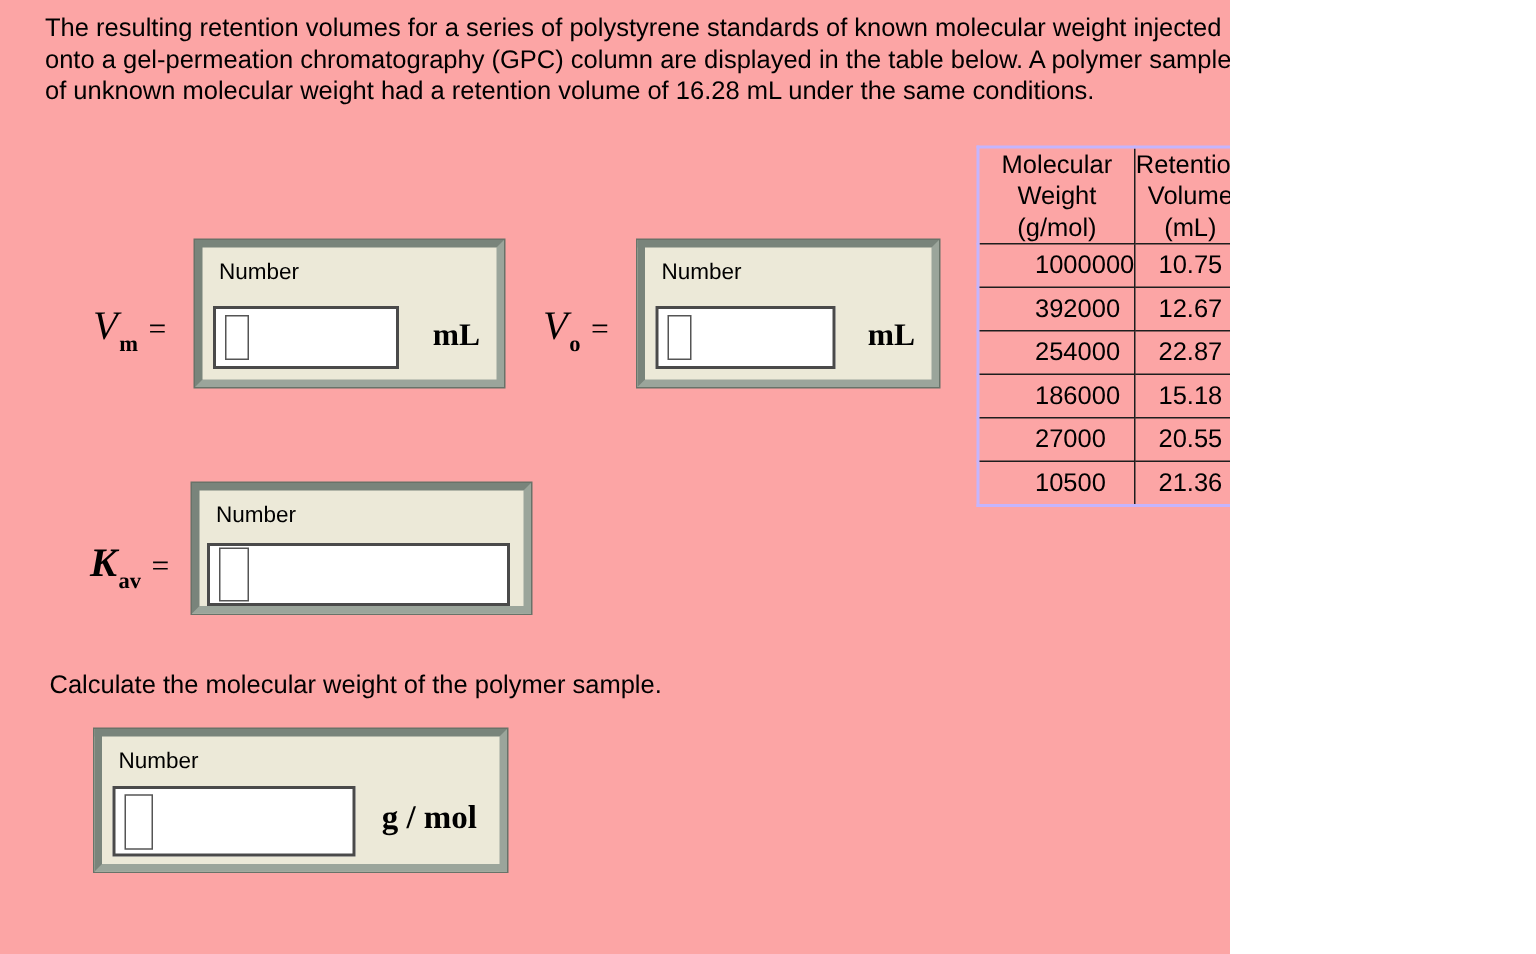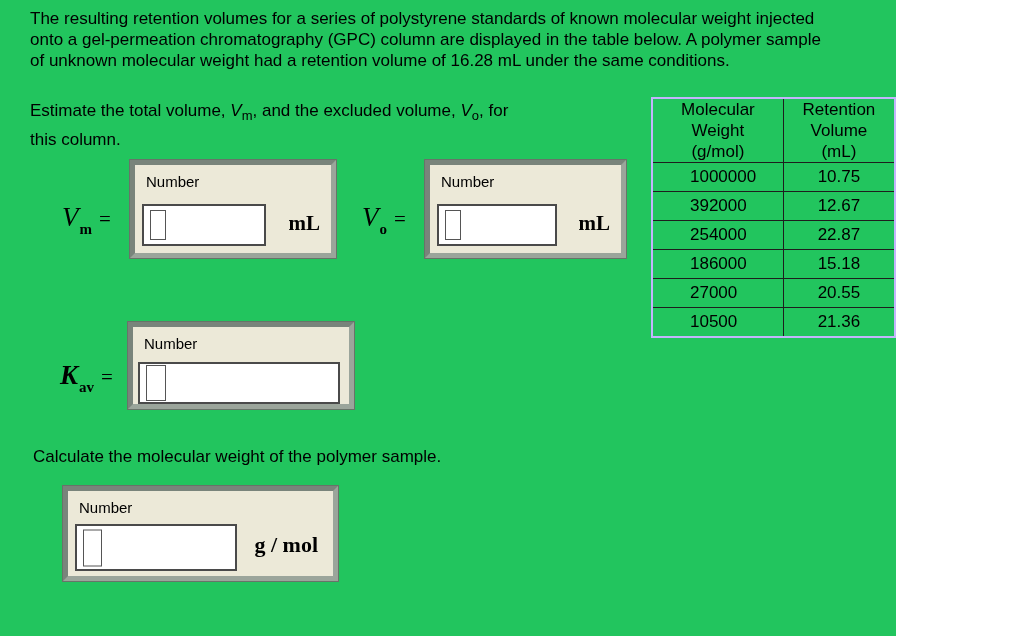--- a/index.html
+++ b/index.html
@@ -1,18 +1,18 @@
 <!DOCTYPE html>
 <html><head>
 <meta charset="utf-8">
 <style>
   * { margin:0; padding:0; box-sizing:border-box; }
   html,body { background:#fff; }
   #canvas {
-    position:relative; width:896px; height:636px; background:#22c55e;
+    position:relative; width:820px; height:636px; background:#fca5a5;
     font-family:"Liberation Sans", sans-serif; color:#000; overflow:hidden;
   }
 
   
   .para {
     position:absolute; left:30px; top:8px; width:975px;
     font-size:17px; line-height:21px; white-space:pre-line;
   }
   .question { position:absolute; font-size:17px; line-height:24px; }
   #q1 { left:30px; top:99px; width:610px; }
@@ -87,24 +87,20 @@
 </style>
 </head>
 <body>
 
 <div id="canvas">
 
   <div class="para">The resulting retention volumes for a series of polystyrene standards of known molecular weight injected
 onto a gel-permeation chromatography (GPC) column are displayed in the table below. A polymer sample
 of unknown molecular weight had a retention volume of 16.28 mL under the same conditions.</div>
 
-  <div class="question" id="q1">
-    <span>Estimate the total volume, </span><span class="ivar">V</span><span class="isub">m</span><span>, and the excluded volume, </span><span class="ivar">V</span><span class="isub">o</span><span>, for</span><br>
-    <span>this column.</span>
-  </div>
 
   <table class="stdtable">
     <thead>
       <tr>
         <th>Molecular Weight
 (g/mol)</th>
         <th>Retention Volume
 (mL)</th>
       </tr>
     </thead>

